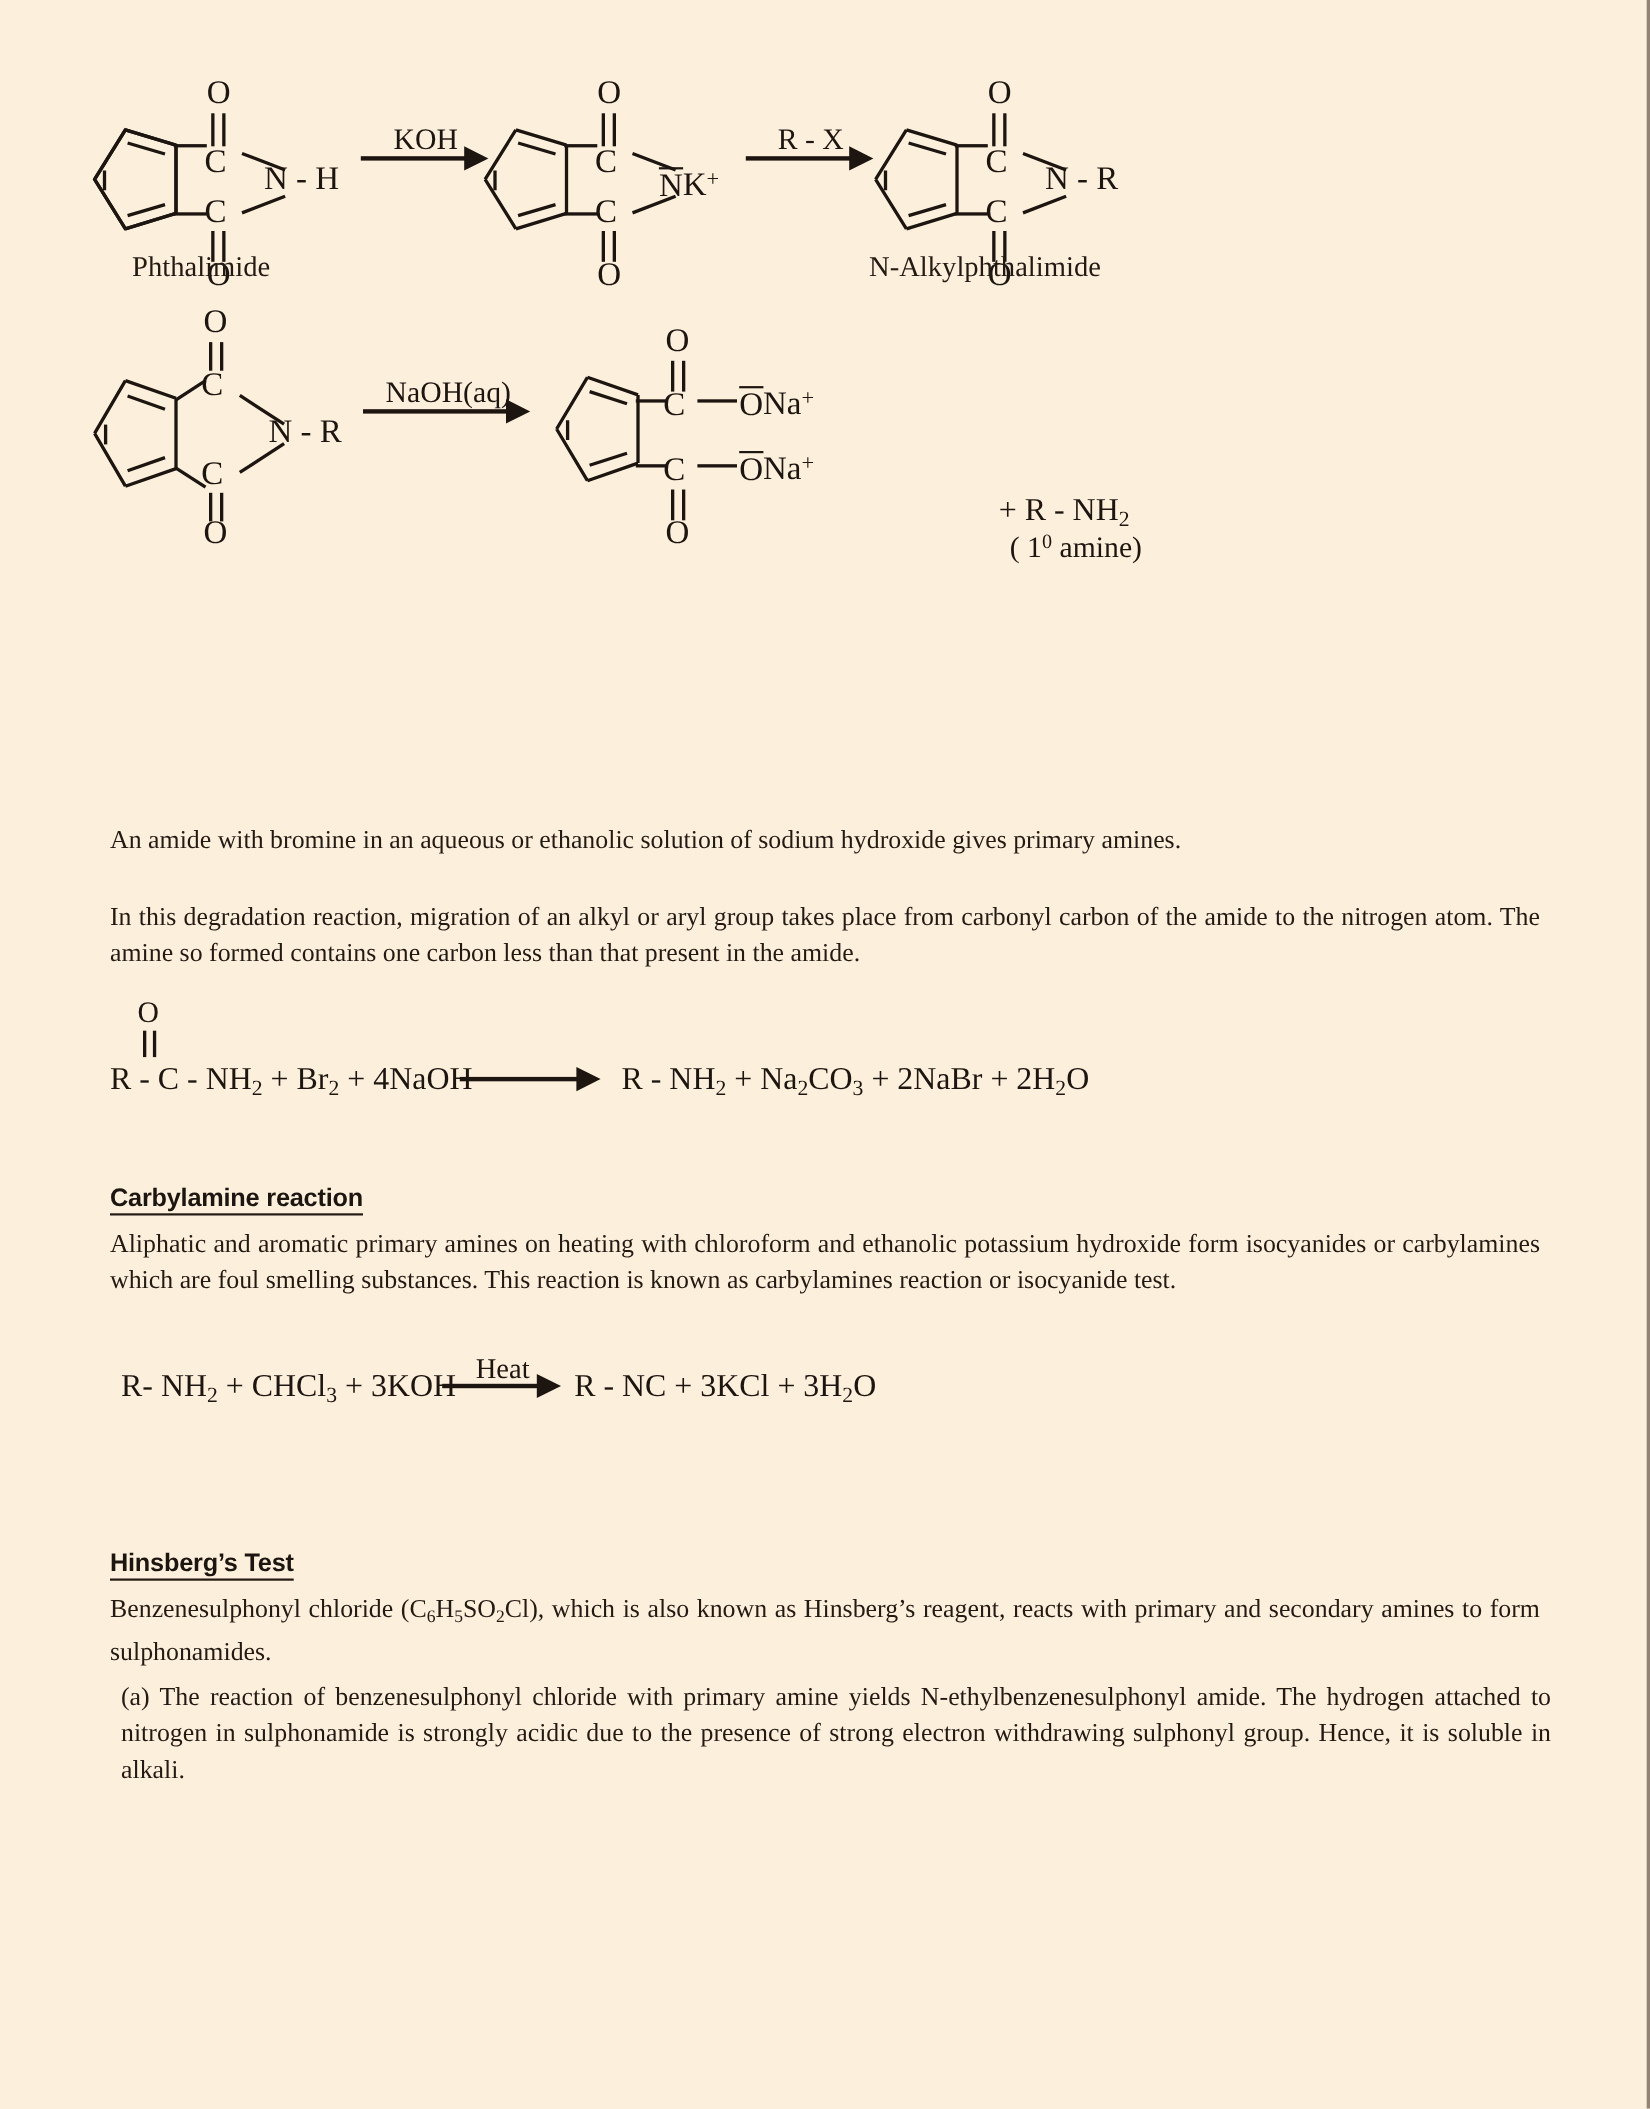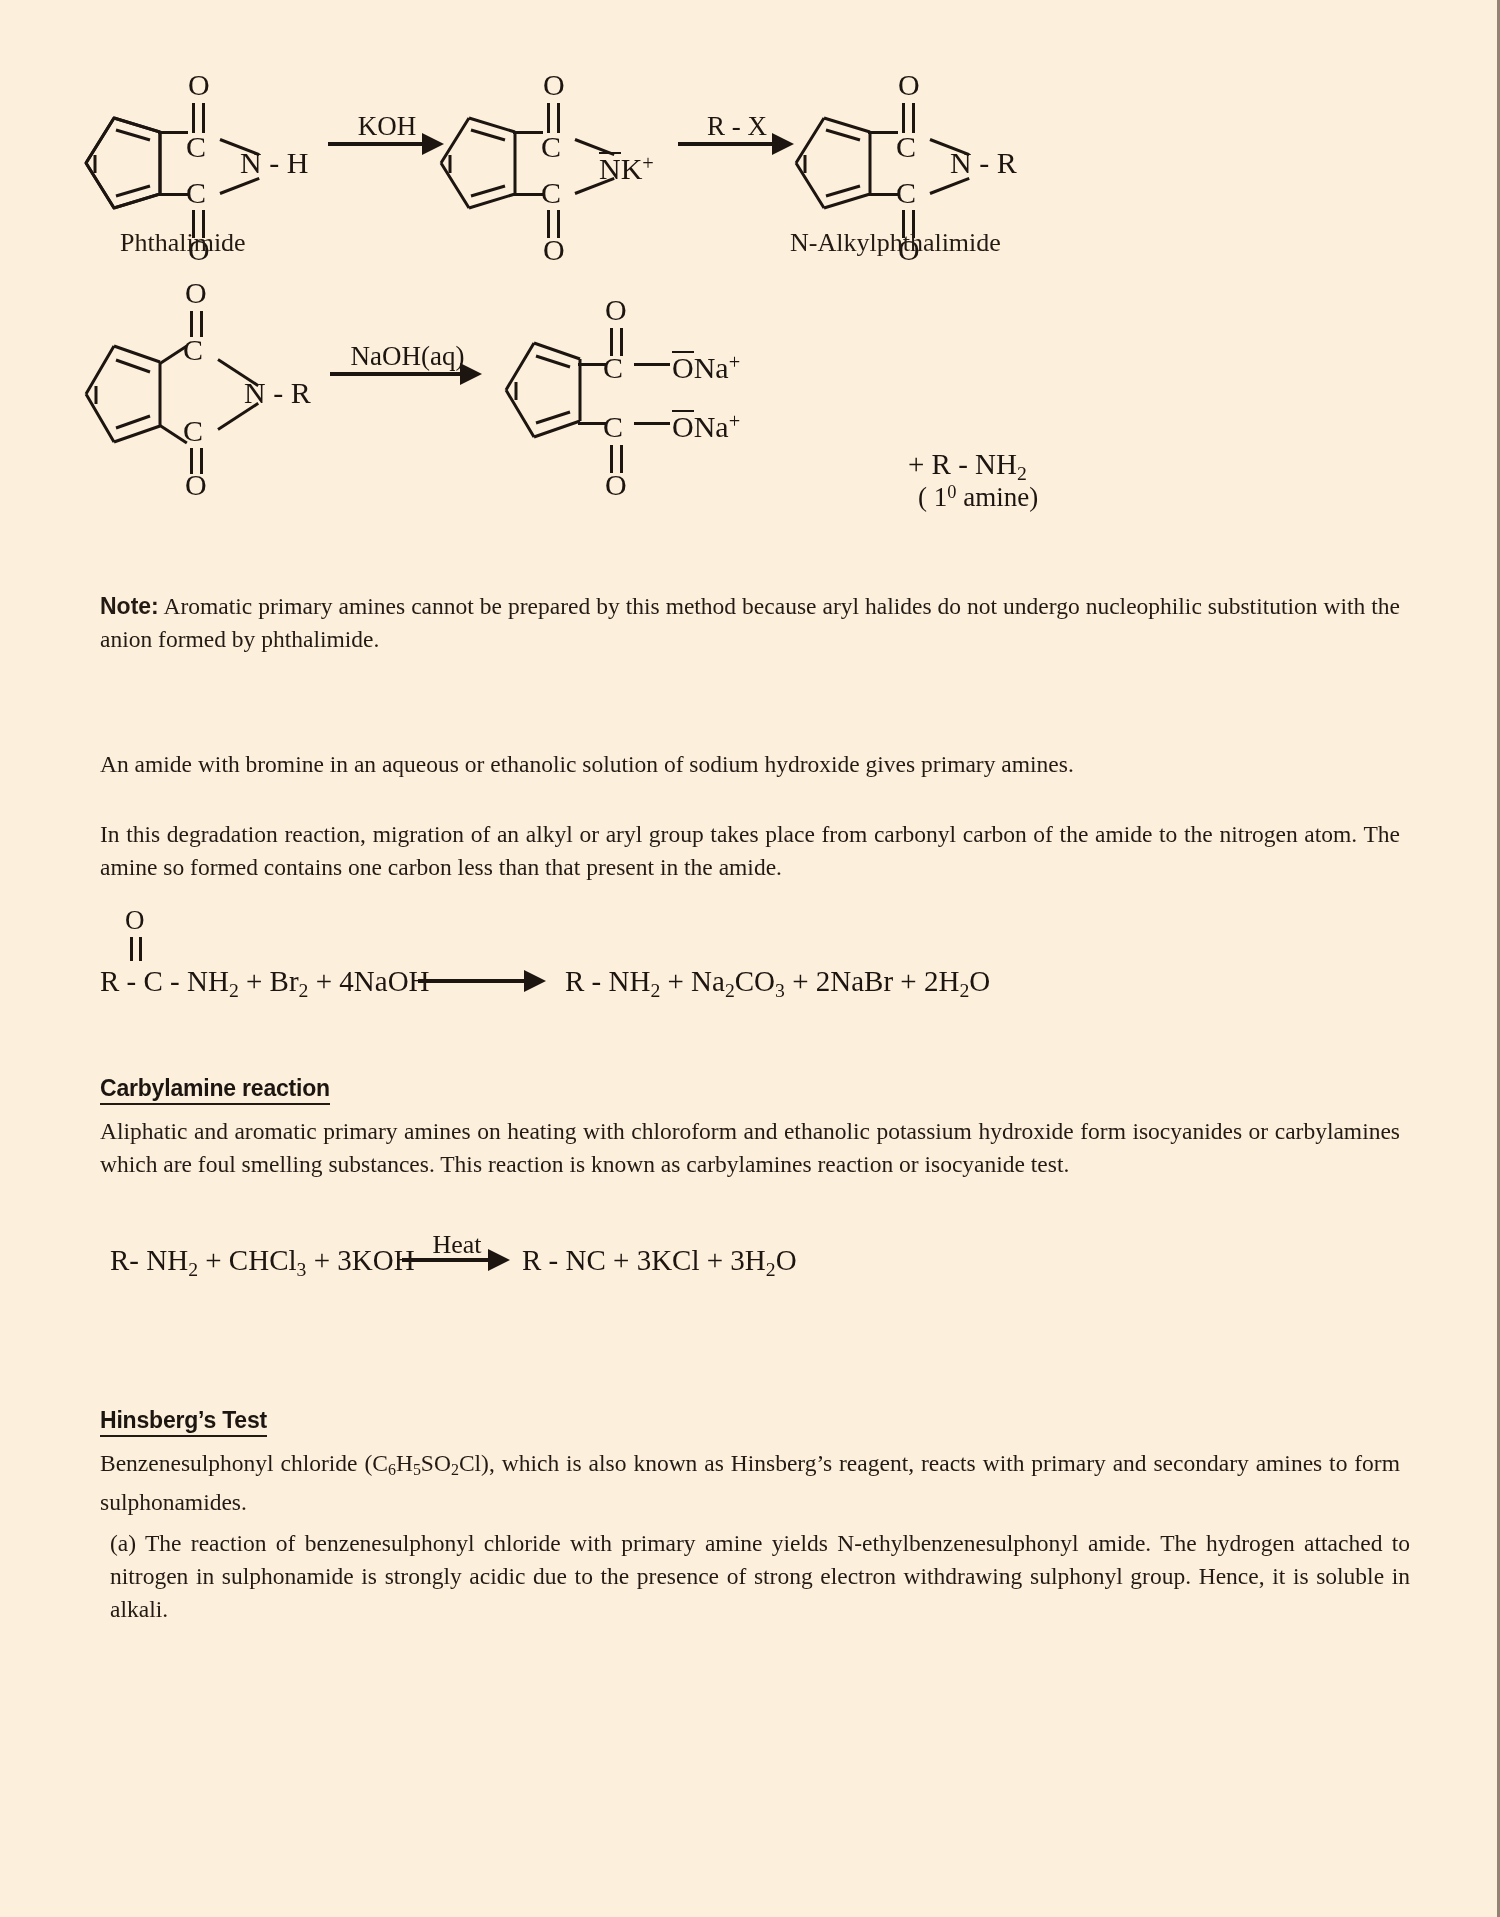--- a/index.html
+++ b/index.html
@@ -277,23 +277,20 @@
   </div>
 
   <div class="eq" style="left:908px; top:448px;">
     <span>+</span>
     <span>R - NH</span><sub>2</sub>
   </div>
   <div class="eq" style="left:918px; top:482px; font-size:27px;">
     <span>( 1</span><sup>0</sup><span> amine)</span>
   </div>
 
-  <div class="para" style="left:100px; top:590px; width:1300px;">
-    <span class="notelabel">Note:</span><span> Aromatic primary amines cannot be prepared by this method because aryl halides do not undergo nucleophilic substitution with the anion formed by phthalimide.</span>
-  </div>
 
   <div class="para" style="left:100px; top:818px; width:1300px;">In this degradation reaction, migration of an alkyl or aryl group takes place from carbonyl carbon of the amide to the nitrogen atom. The amine so formed contains one carbon less than that present in the amide.</div>
   <div class="para nojust" style="left:100px; top:748px; width:1300px;">An amide with bromine in an aqueous or ethanolic solution of sodium hydroxide gives primary amines.</div>
 
   <div class="struct" style="left:100px; top:905px; width:1100px; height:110px;">
     <div class="atom sm" style="left:25px; top:0px;">O</div>
     <div class="bond vbond" style="left:30px; top:32px; height:24px;"></div>
     <div class="bond vbond" style="left:39px; top:32px; height:24px;"></div>
     <div class="eq" style="left:0px; top:60px;">
       <span>R - C - NH</span><sub>2</sub><span> + Br</span><sub>2</sub><span> +  4NaOH</span>

